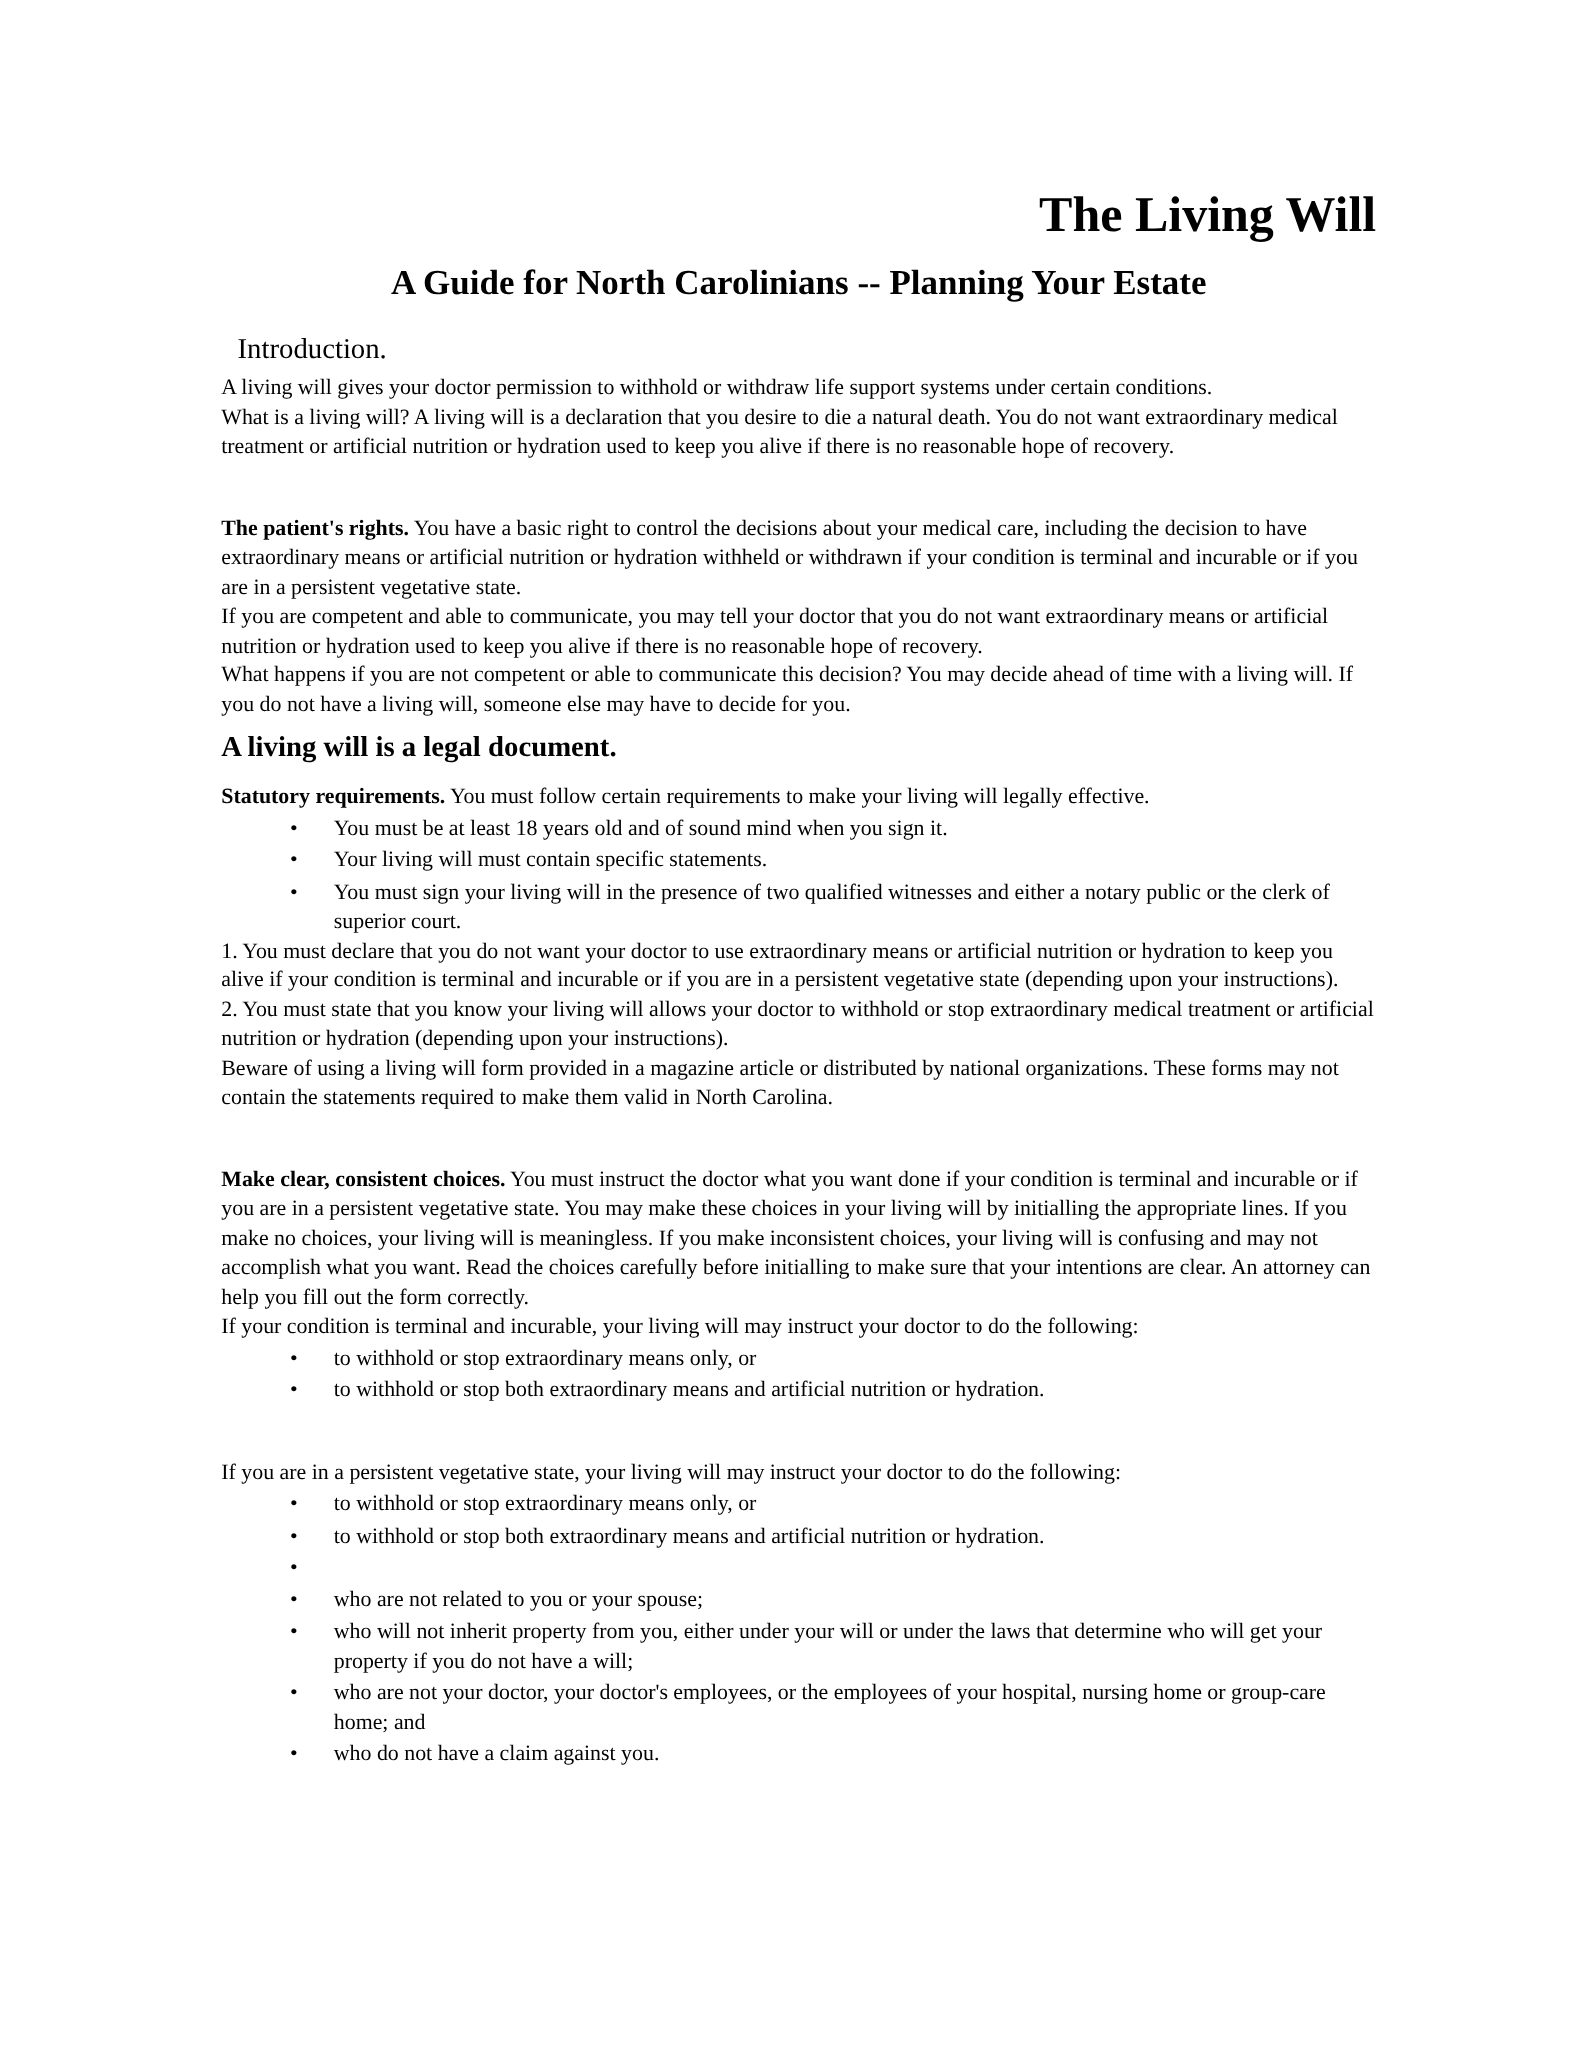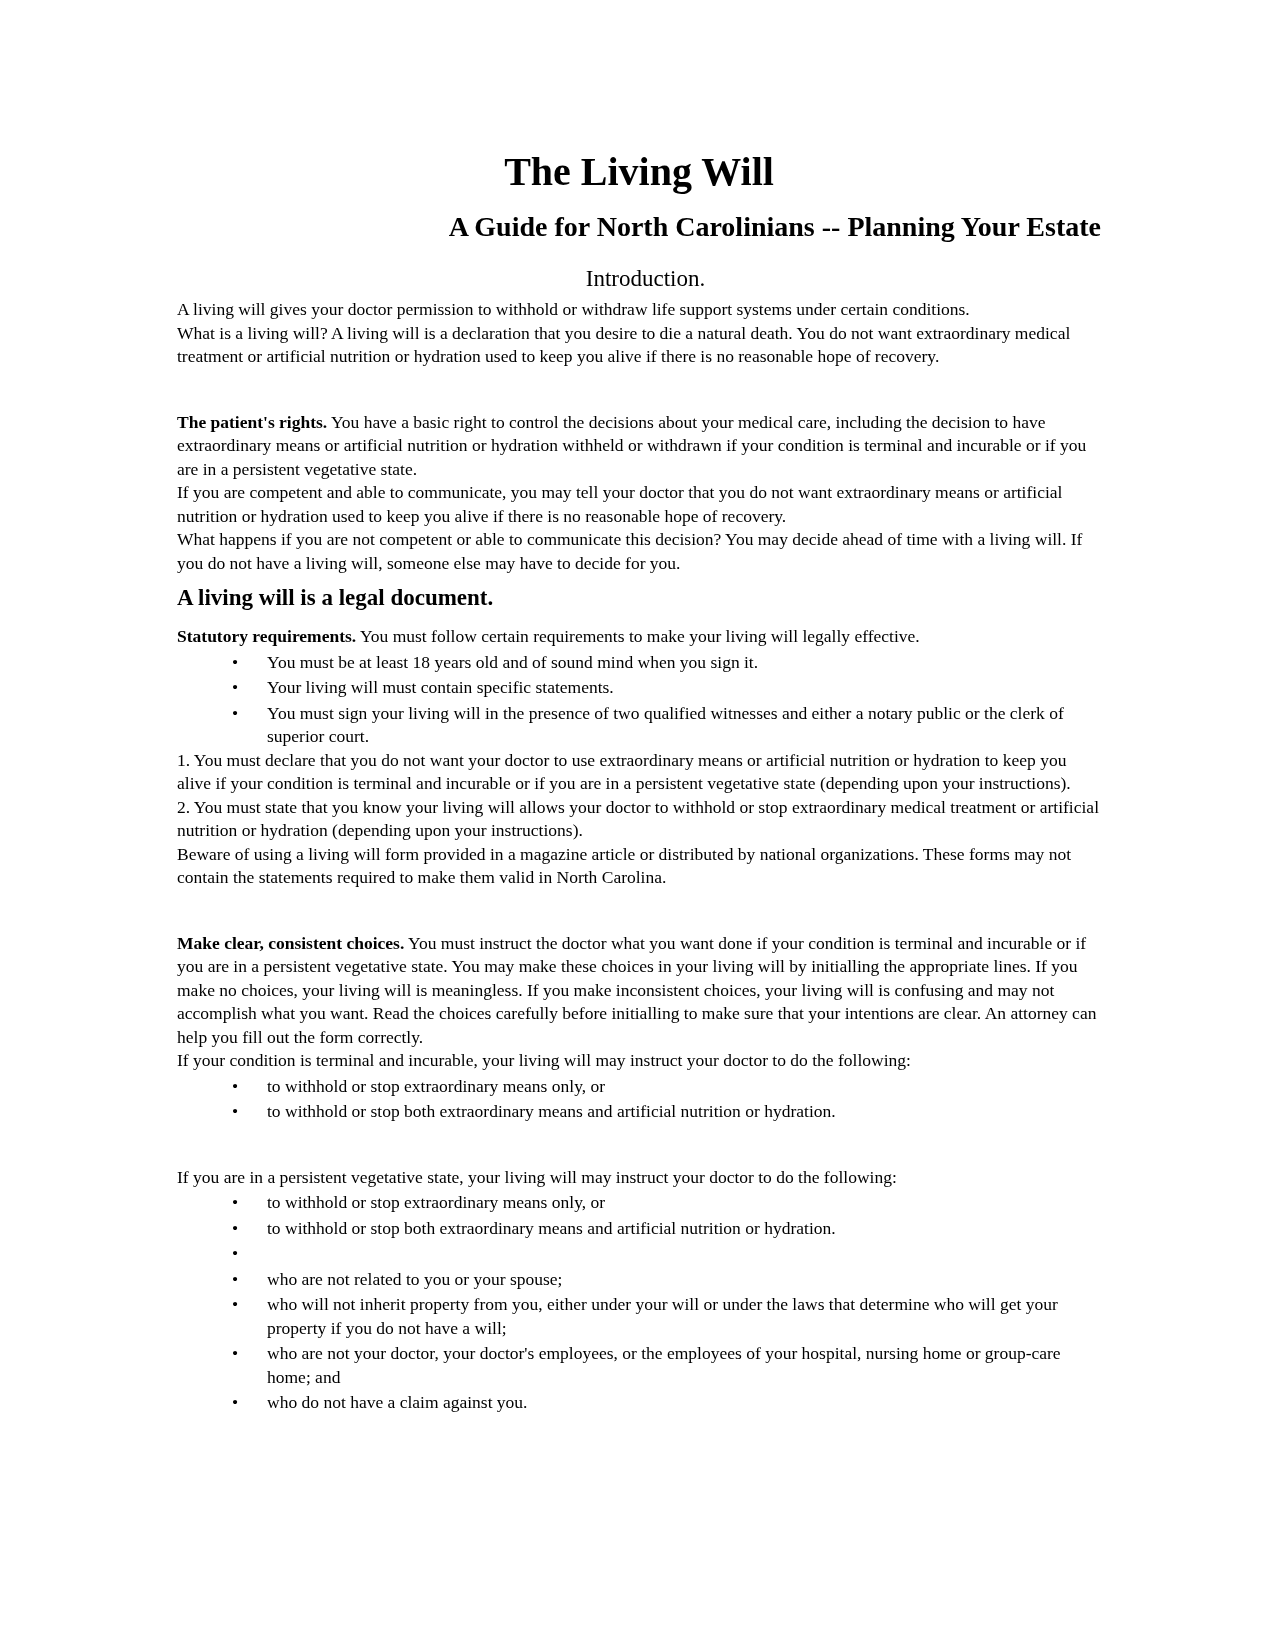--- a/index.html
+++ b/index.html
@@ -21,36 +21,35 @@
     font-family: "Liberation Serif", "DejaVu Serif", serif;
     font-size: 17.5px;
     line-height: 23.5px;
     color: #000000;
     background: #ffffff;
   }
   .doc-title {
     font-size: 40px;
     line-height: 44px;
     font-weight: bold;
-    text-align: center;
+    text-align: right;
     margin: 0;
   }
   .doc-subtitle {
     font-size: 28px;
     line-height: 33px;
     font-weight: bold;
-    text-align: right;
+    text-align: center;
     margin: 16px 0 0 0;
   }
   .intro-heading {
     font-size: 23px;
     line-height: 29px;
     font-weight: normal;
     margin: 21px 0 5px 13px;
-    text-align: center;
   }
   .section-heading {
     font-size: 23px;
     line-height: 31px;
     font-weight: bold;
     margin: 7px 0 12px 0;
   }
   p {
     margin: 0;
   }

